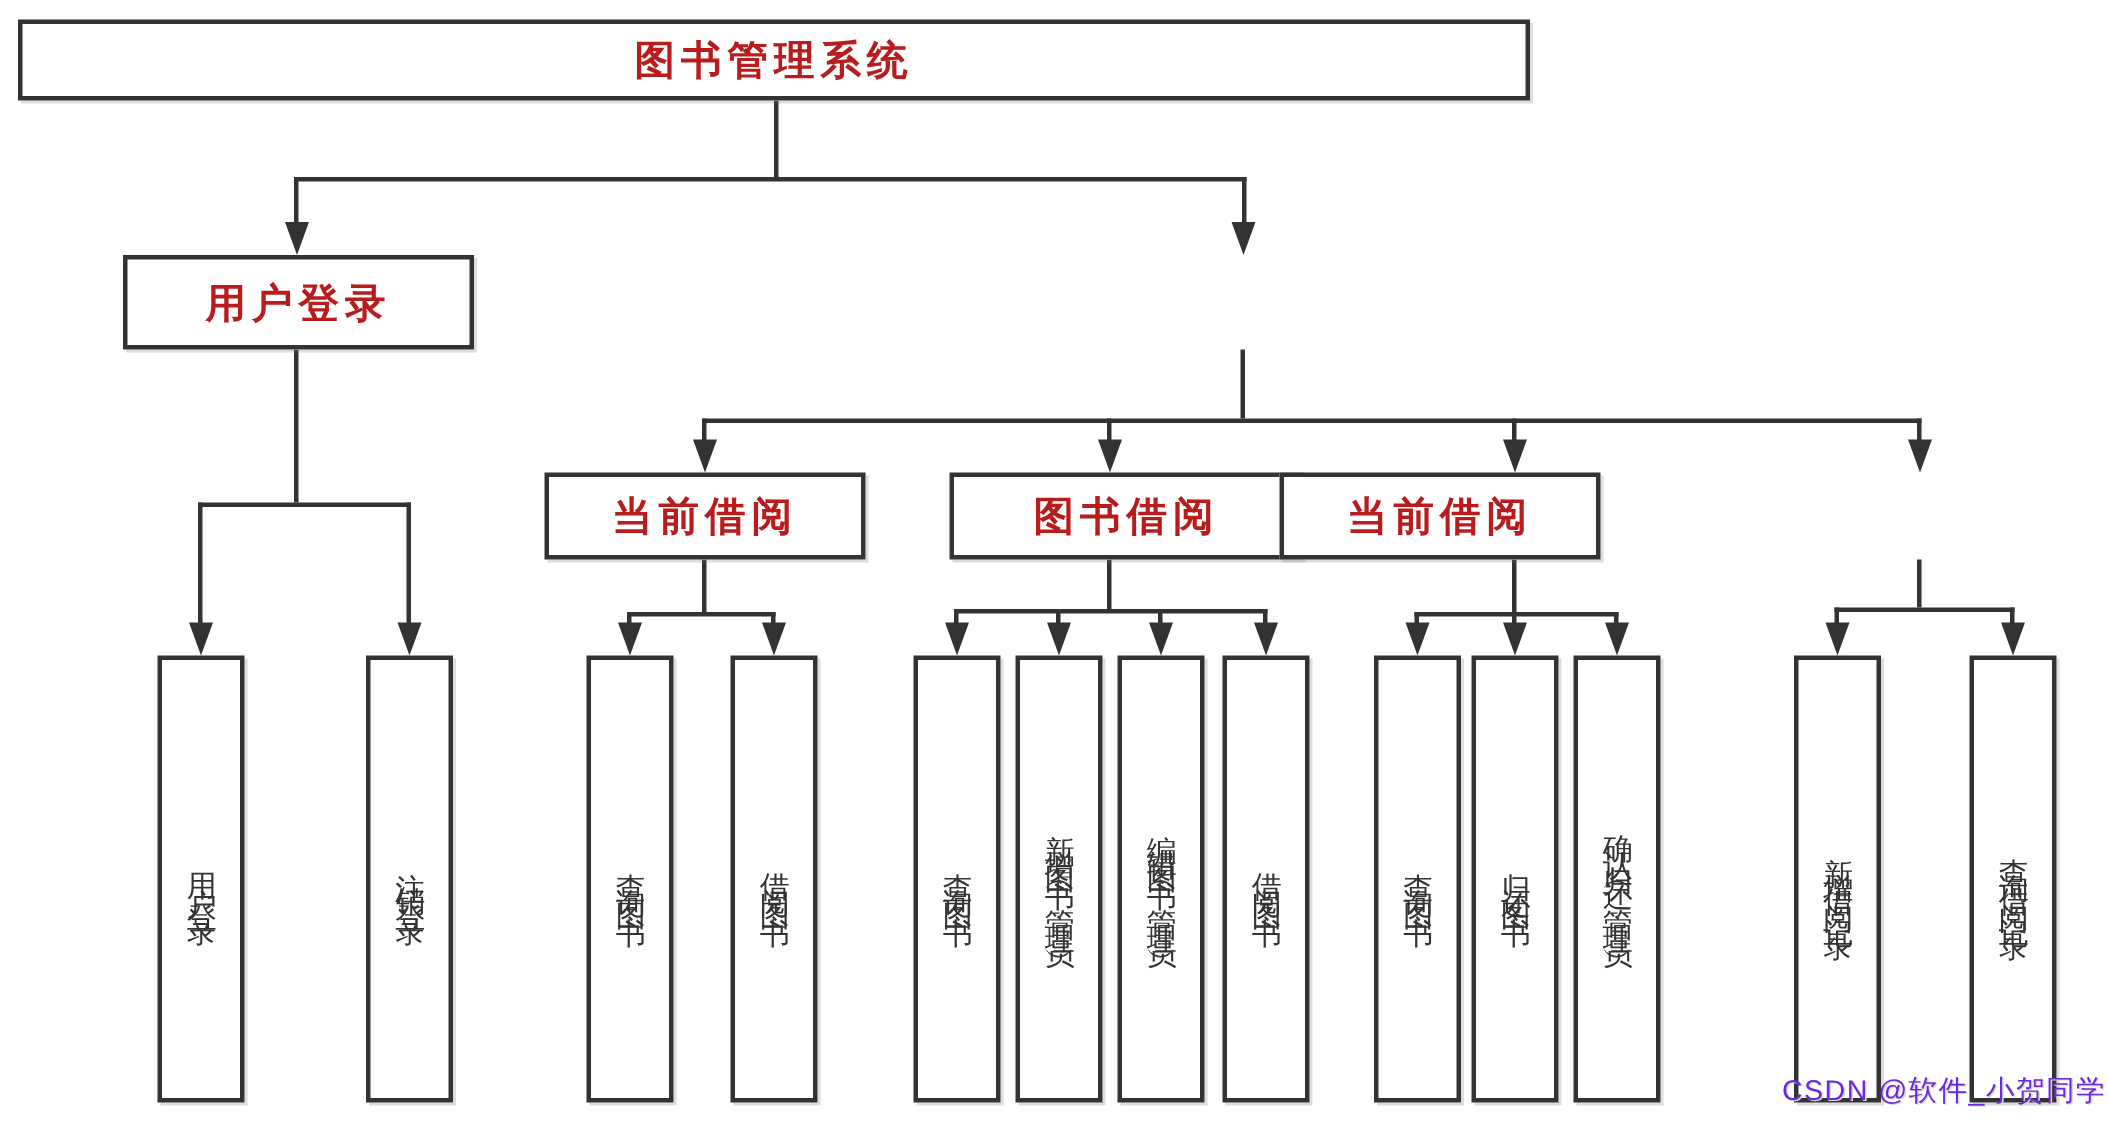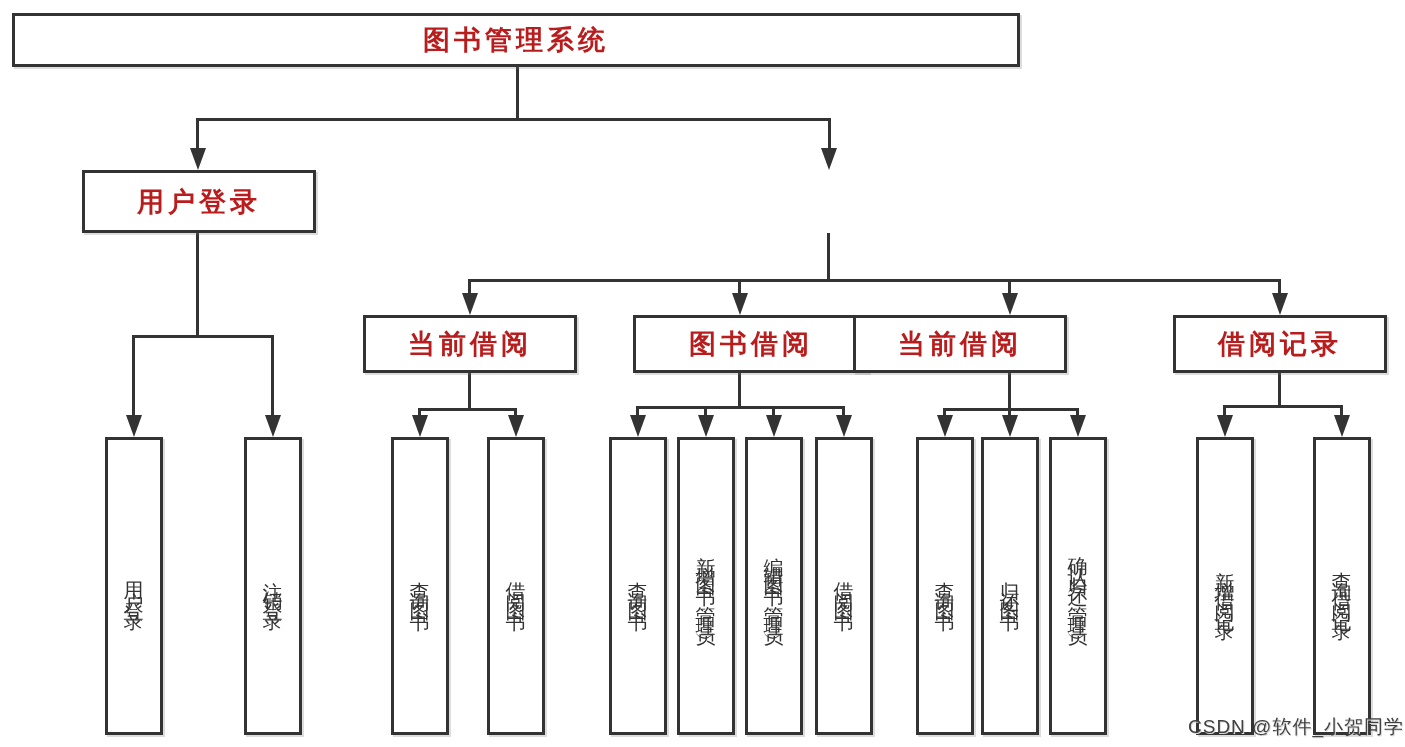--- a/index.html
+++ b/index.html
@@ -22,21 +22,21 @@
   }
   .vl{position:absolute;width:3px;background:#333333;}
   .hl{position:absolute;height:3px;background:#333333;}
   .ar{
     position:absolute;width:0;height:0;
     border-left:8px solid transparent;border-right:8px solid transparent;
     border-top:22px solid #333333;
   }
   .watermark{
     position:absolute;left:1188px;top:714px;
-    font-size:19px;color:#404040;letter-spacing:1px;white-space:nowrap;
+    font-size:19px;color:#6d28d9;letter-spacing:1px;white-space:nowrap;
     text-shadow:1px 1px 0 #d9d9d9;
   }
 </style>
 </head>
 <body>
 
 <div id="canvas">
 
   <div class="vl" style="left:516px;top:67px;height:51px"></div>
   <div class="vl" style="left:196px;top:118px;height:32px"></div>
@@ -103,23 +103,20 @@
 
   <div class="box" style="left:363px;top:315px;width:214px;height:58px">
     <span class="hlabel">当前借阅</span>
   </div>
   <div class="box" style="left:633px;top:315px;width:236px;height:58px">
     <span class="hlabel">图书借阅</span>
   </div>
   <div class="box" style="left:853px;top:315px;width:214px;height:58px">
     <span class="hlabel">当前借阅</span>
   </div>
-  <div class="box" style="left:1173px;top:315px;width:214px;height:58px">
-    <span class="hlabel">借阅记录</span>
-  </div>
 
   <div class="box" style="left:105px;top:437px;width:58px;height:298px">
     <span class="vtext">用户登录</span>
   </div>
   <div class="box" style="left:244px;top:437px;width:58px;height:298px">
     <span class="vtext">注销登录</span>
   </div>
   <div class="box" style="left:391px;top:437px;width:58px;height:298px">
     <span class="vtext">查询图书</span>
   </div>

